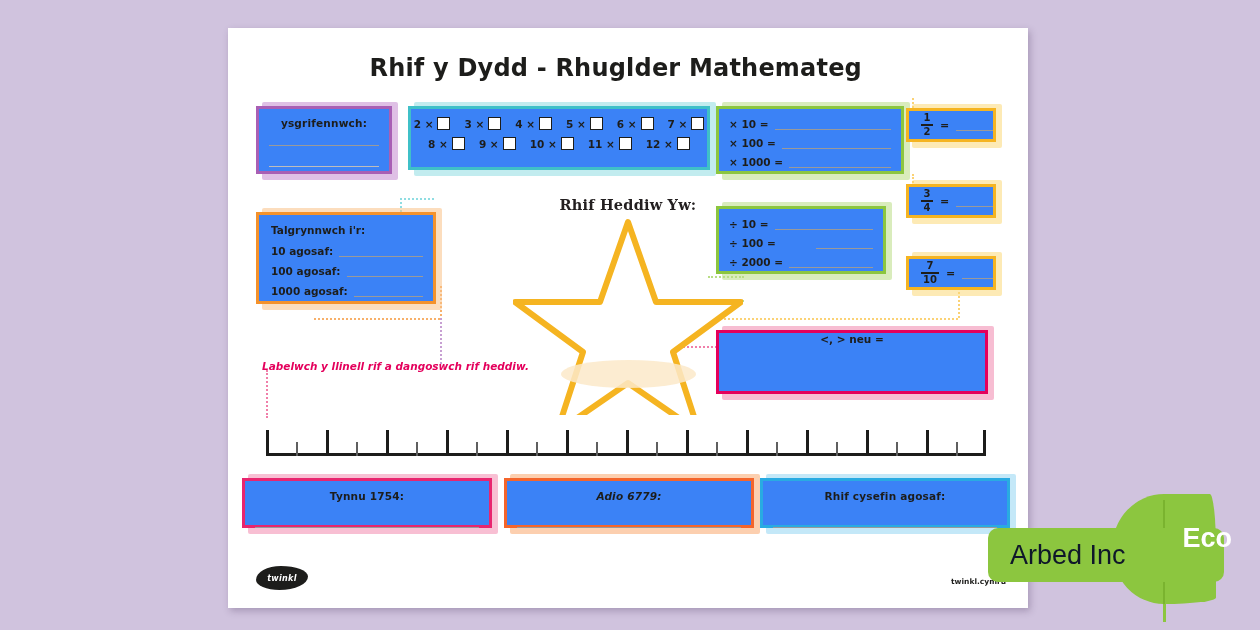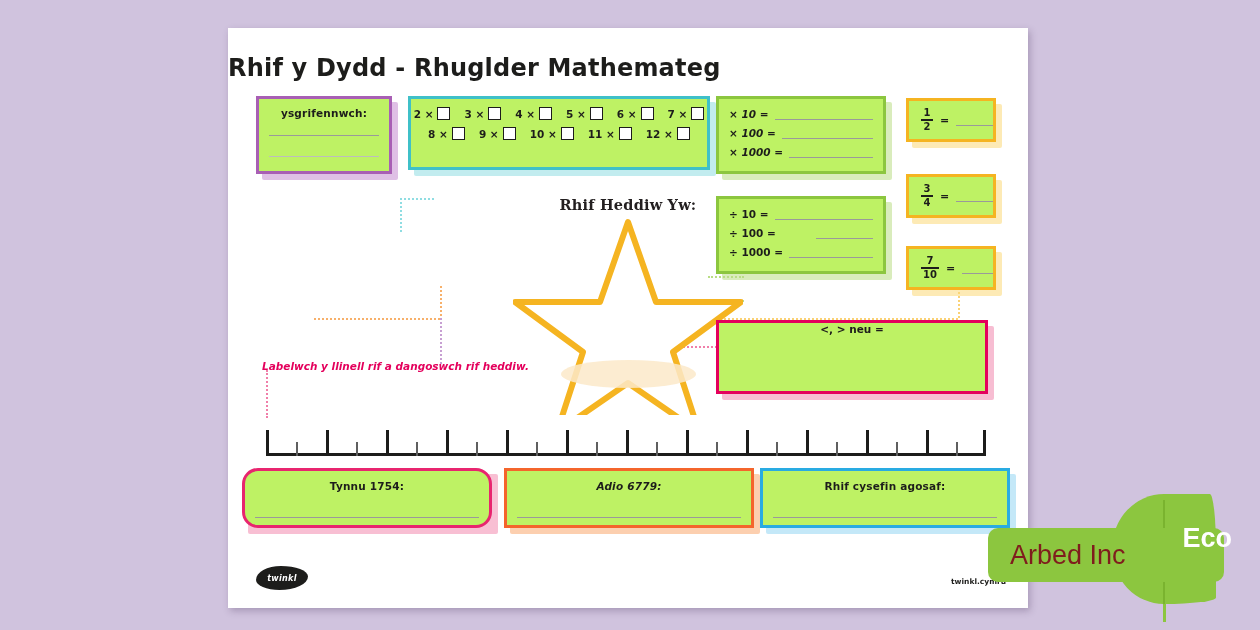--- a/index.html
+++ b/index.html
@@ -15,35 +15,35 @@
   .sheet {
     position: absolute; left: 228px; top: 28px;
     width: 800px; height: 580px;
     background: #ffffff;
     box-shadow: 2px 3px 7px rgba(60,40,80,0.28);
   }
 
   
   .title {
     position: absolute; left: 0; top: 26px; width: 634px;
-    text-align: left;
+    text-align: right;
     font-family: "DejaVu Sans", sans-serif;
     font-weight: bold;
     font-size: 24px;
     letter-spacing: .2px;
     color: #1d1d1b;
   }
   .cardwrap { position: absolute; }
   .cardwrap .backer {
     position: absolute; left: 6px; top: 6px; right: -6px; bottom: -6px;
     opacity: .55; border-radius: 2px;
   }
   .cardwrap .front {
     position: absolute; inset: 0;
-    background: #bef264; border-style: solid; border-width: 3px;
+    background: #3b82f6; border-style: solid; border-width: 3px; margin-top: 10px;
   }
   .cardwrap .inner { position: relative; width: 100%; height: 100%; }
 
   .hdr {
     text-align: center;
     font-weight: bold;
     font-size: 10.5px;
     color: #1d1d1b;
     letter-spacing: .2px;
   }
@@ -61,21 +61,21 @@
   
   .c-green .front { border-color: #8cc63f; }
   .c-green .backer { background: #b9dd85; }
   
   .c-amber .front { border-color: #f5b421; }
   .c-amber .backer { background: #fcd978; }
   
   .c-orange .front { border-color: #f4922c; }
   .c-orange .backer { background: #f9c186; }
   
-  .c-pink .front { border-color: #e8256f; border-radius: 16px; }
+  .c-pink .front { border-color: #e8256f; }
   .c-pink .backer { background: #f28aae; }
   
   .c-magenta .front { border-color: #e4005c; }
   .c-magenta .backer { background: #f186ad; }
   
   .c-blue .front { border-color: #29abe2; }
   .c-blue .backer { background: #94d6f2; }
 
   
   .mult-row { display:flex; justify-content:center; gap: 14px; margin-top: 6px; }
@@ -166,21 +166,21 @@
     background:#7ab32f; transform:translateX(-50%);
   }
   .eco .stem {
     position:absolute; right:94px; bottom:-24px; width:3px; height:26px; background:#8cc63f;
   }
   .eco .pill {
     position:absolute; left:0; bottom:16px; width:236px; height:54px;
     background:#8cc63f; border-radius:10px;
     display:flex; align-items:center; justify-content:flex-start;
   }
-  .eco .t1 { font-family:"Liberation Sans", sans-serif; font-size:27px; color:#7f1d1d; margin-left:22px; }
+  .eco .t1 { font-family:"Liberation Sans", sans-serif; font-size:27px; color:#0f172a; margin-left:22px; }
   .eco .t2 { font-family:"Liberation Sans", sans-serif; font-size:27px; font-weight:bold; color:#ffffff; position:absolute; right:18px; }
 </style>
 </head>
 <body>
 
 <div id="stage">
 
   <div class="sheet">
 
     <div class="title">Rhif y Dydd - Rhuglder Mathemateg</div>
@@ -260,21 +260,21 @@
               </span>
             <span class="mult-item">
                 <span>12 ×</span>
                 <span class="mbox"></span>
               </span>
           </div>
         </div>
       </div>
     </div>
 
-    <div class="cardwrap c-green" style="left:488px; top:68px; width:170px; height:78px;font-style:italic;">
+    <div class="cardwrap c-green" style="left:488px; top:68px; width:188px; height:78px;">
       <div class="backer"></div>
       <div class="front">
         <div class="inner" style="padding-top:9px;">
           <div class="op-row">
               <span class="op-label">× 10 =</span>
               <span class="op-line"></span>
             </div>
           <div class="op-row" style="margin-top:7px;">
               <span class="op-label">× 100 =</span>
               <span class="op-line"></span>
@@ -293,21 +293,21 @@
         <div class="inner" style="padding-top:9px;">
           <div class="op-row">
               <span class="op-label">÷ 10 =</span>
               <span class="op-line"></span>
             </div>
           <div class="op-row" style="margin-top:7px;gap:40px;">
               <span class="op-label">÷ 100 =</span>
               <span class="op-line"></span>
             </div>
           <div class="op-row" style="margin-top:7px;">
-              <span class="op-label">÷ 1000 =</span>
+              <span class="op-label">÷ 2000 =</span>
               <span class="op-line"></span>
             </div>
         </div>
       </div>
     </div>
 
     <div class="cardwrap c-amber" style="left:678px; top:70px; width:90px; height:44px;">
       <div class="backer"></div>
       <div class="front">
         <div class="frac-row">
@@ -345,20 +345,40 @@
             <span class="num">7</span>
             <span class="bar"></span>
             <span class="num">10</span>
           </span>
           <span class="frac-eq">=</span>
           <span class="frac-line"></span>
         </div>
       </div>
     </div>
 
+    <div class="cardwrap c-orange" style="left:28px; top:174px; width:180px; height:102px;">
+      <div class="backer"></div>
+      <div class="front">
+        <div class="inner" style="padding:9px 10px 0 12px;">
+          <div style="font-size:10.5px; font-weight:bold; color:#1d1d1b;">Talgrynnwch i'r:</div>
+          <div class="op-row" style="padding:0; margin-top:9px;">
+              <span class="op-label">10 agosaf:</span>
+              <span class="op-line"></span>
+            </div>
+          <div class="op-row" style="padding:0; margin-top:8px;">
+              <span class="op-label">100 agosaf:</span>
+              <span class="op-line"></span>
+            </div>
+          <div class="op-row" style="padding:0; margin-top:8px;">
+              <span class="op-label">1000 agosaf:</span>
+              <span class="op-line"></span>
+            </div>
+        </div>
+      </div>
+    </div>
 
     <div class="today-label">Rhif Heddiw Yw:</div>
     <div class="star-wrap">
       <div class="star-shadow"></div>
       <svg viewBox="0 0 230 205" width="230" height="205">
         <polygon points="115,12 143,92 228,92 160,142 186,222 115,173 44,222 70,142 2,92 87,92" fill="#ffffff" stroke="#f5b421" stroke-width="6" stroke-linejoin="round"></polygon>
       </svg>
     </div>
 
     <div class="cardwrap c-magenta" style="left:488px; top:292px; width:272px; height:74px;">

